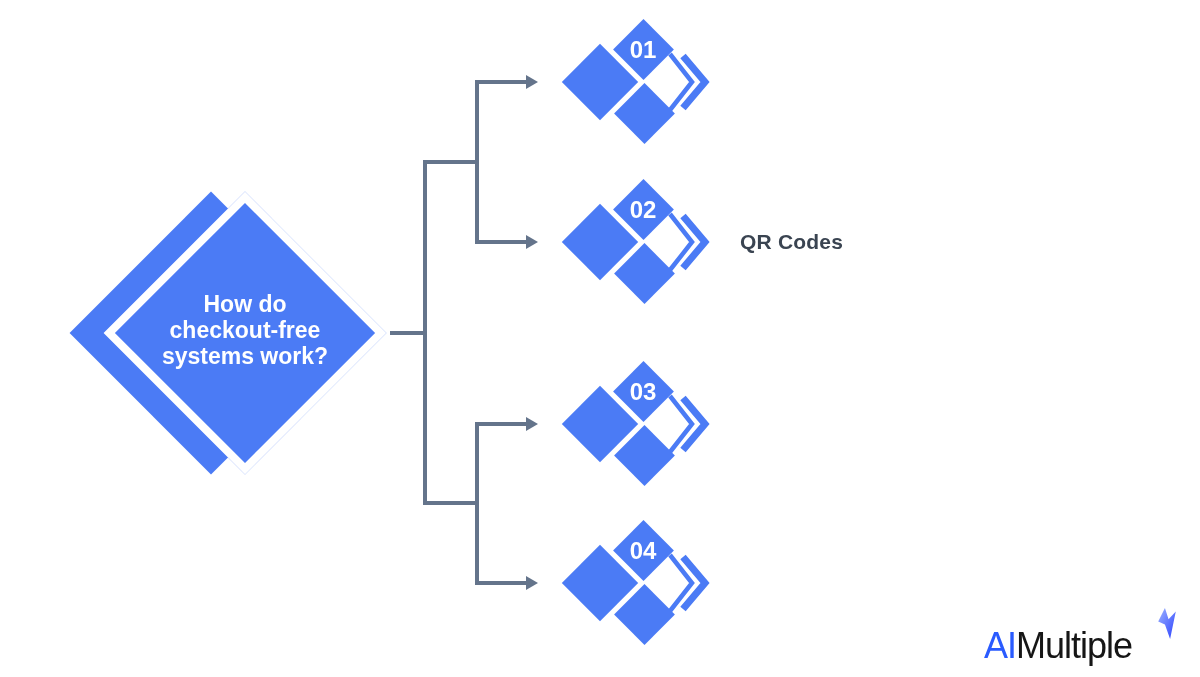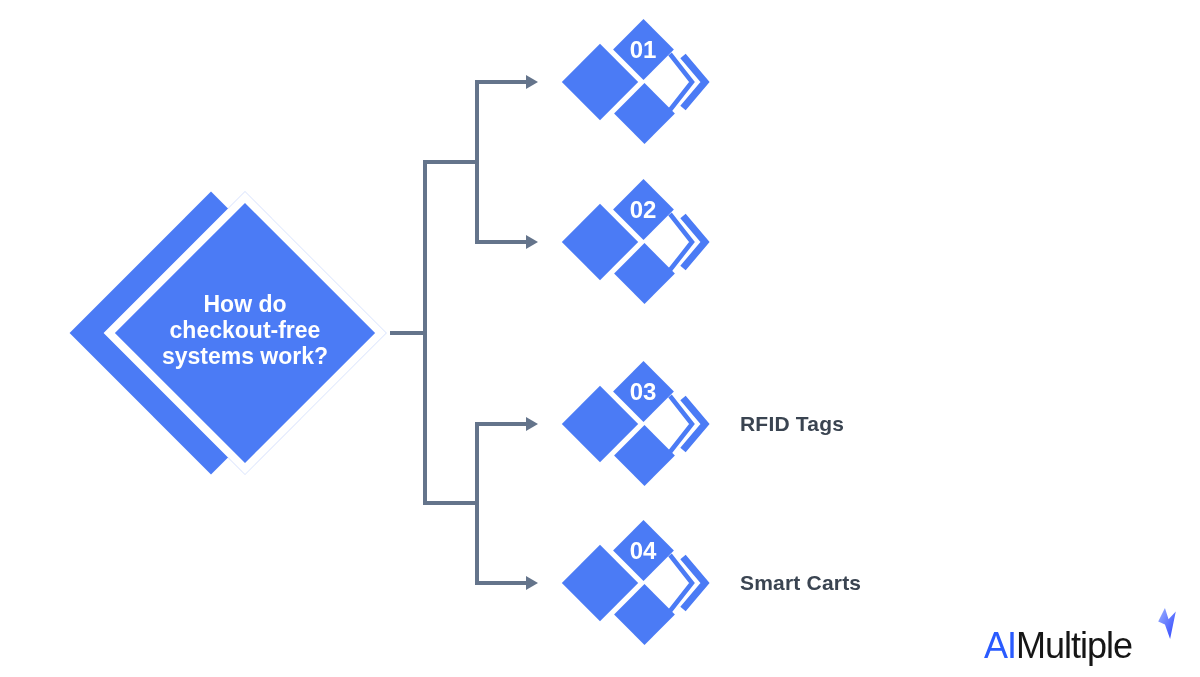--- a/index.html
+++ b/index.html
@@ -125,46 +125,45 @@
   <div class="item" style="top:178px">
     <div class="diamond d-big"></div>
     <div class="diamond d-num">
       <span class="num">02</span>
     </div>
     <div class="diamond d-small"></div>
     <svg class="chev" viewBox="0 0 44 64" aria-hidden="true">
       <path class="chev-thin" d="M4 4 L26 32 L4 60"></path>
       <path class="chev-thick" d="M17 6 L39 32 L17 58"></path>
     </svg>
+    <div class="label">QR Codes</div>
   </div>
 
   <div class="item" style="top:360px">
     <div class="diamond d-big"></div>
     <div class="diamond d-num">
       <span class="num">03</span>
     </div>
     <div class="diamond d-small"></div>
     <svg class="chev" viewBox="0 0 44 64" aria-hidden="true">
       <path class="chev-thin" d="M4 4 L26 32 L4 60"></path>
       <path class="chev-thick" d="M17 6 L39 32 L17 58"></path>
     </svg>
-    <div class="label">RFID Tags</div>
   </div>
 
   <div class="item" style="top:519px">
     <div class="diamond d-big"></div>
     <div class="diamond d-num">
       <span class="num">04</span>
     </div>
     <div class="diamond d-small"></div>
     <svg class="chev" viewBox="0 0 44 64" aria-hidden="true">
       <path class="chev-thin" d="M4 4 L26 32 L4 60"></path>
       <path class="chev-thick" d="M17 6 L39 32 L17 58"></path>
     </svg>
-    <div class="label">Smart Carts</div>
   </div>
 
   <div class="logo">
     <span class="logo-ai">AI</span><span class="logo-rest">Multiple</span>
   </div>
   <svg class="logo-bolt" viewBox="0 0 19 30" aria-hidden="true">
     <defs>
       <linearGradient id="boltGrad" x1="0" y1="0" x2="1" y2="1">
         <stop offset="0" stop-color="#9DB4FF"></stop>
         <stop offset="1" stop-color="#2A3FFF"></stop>

